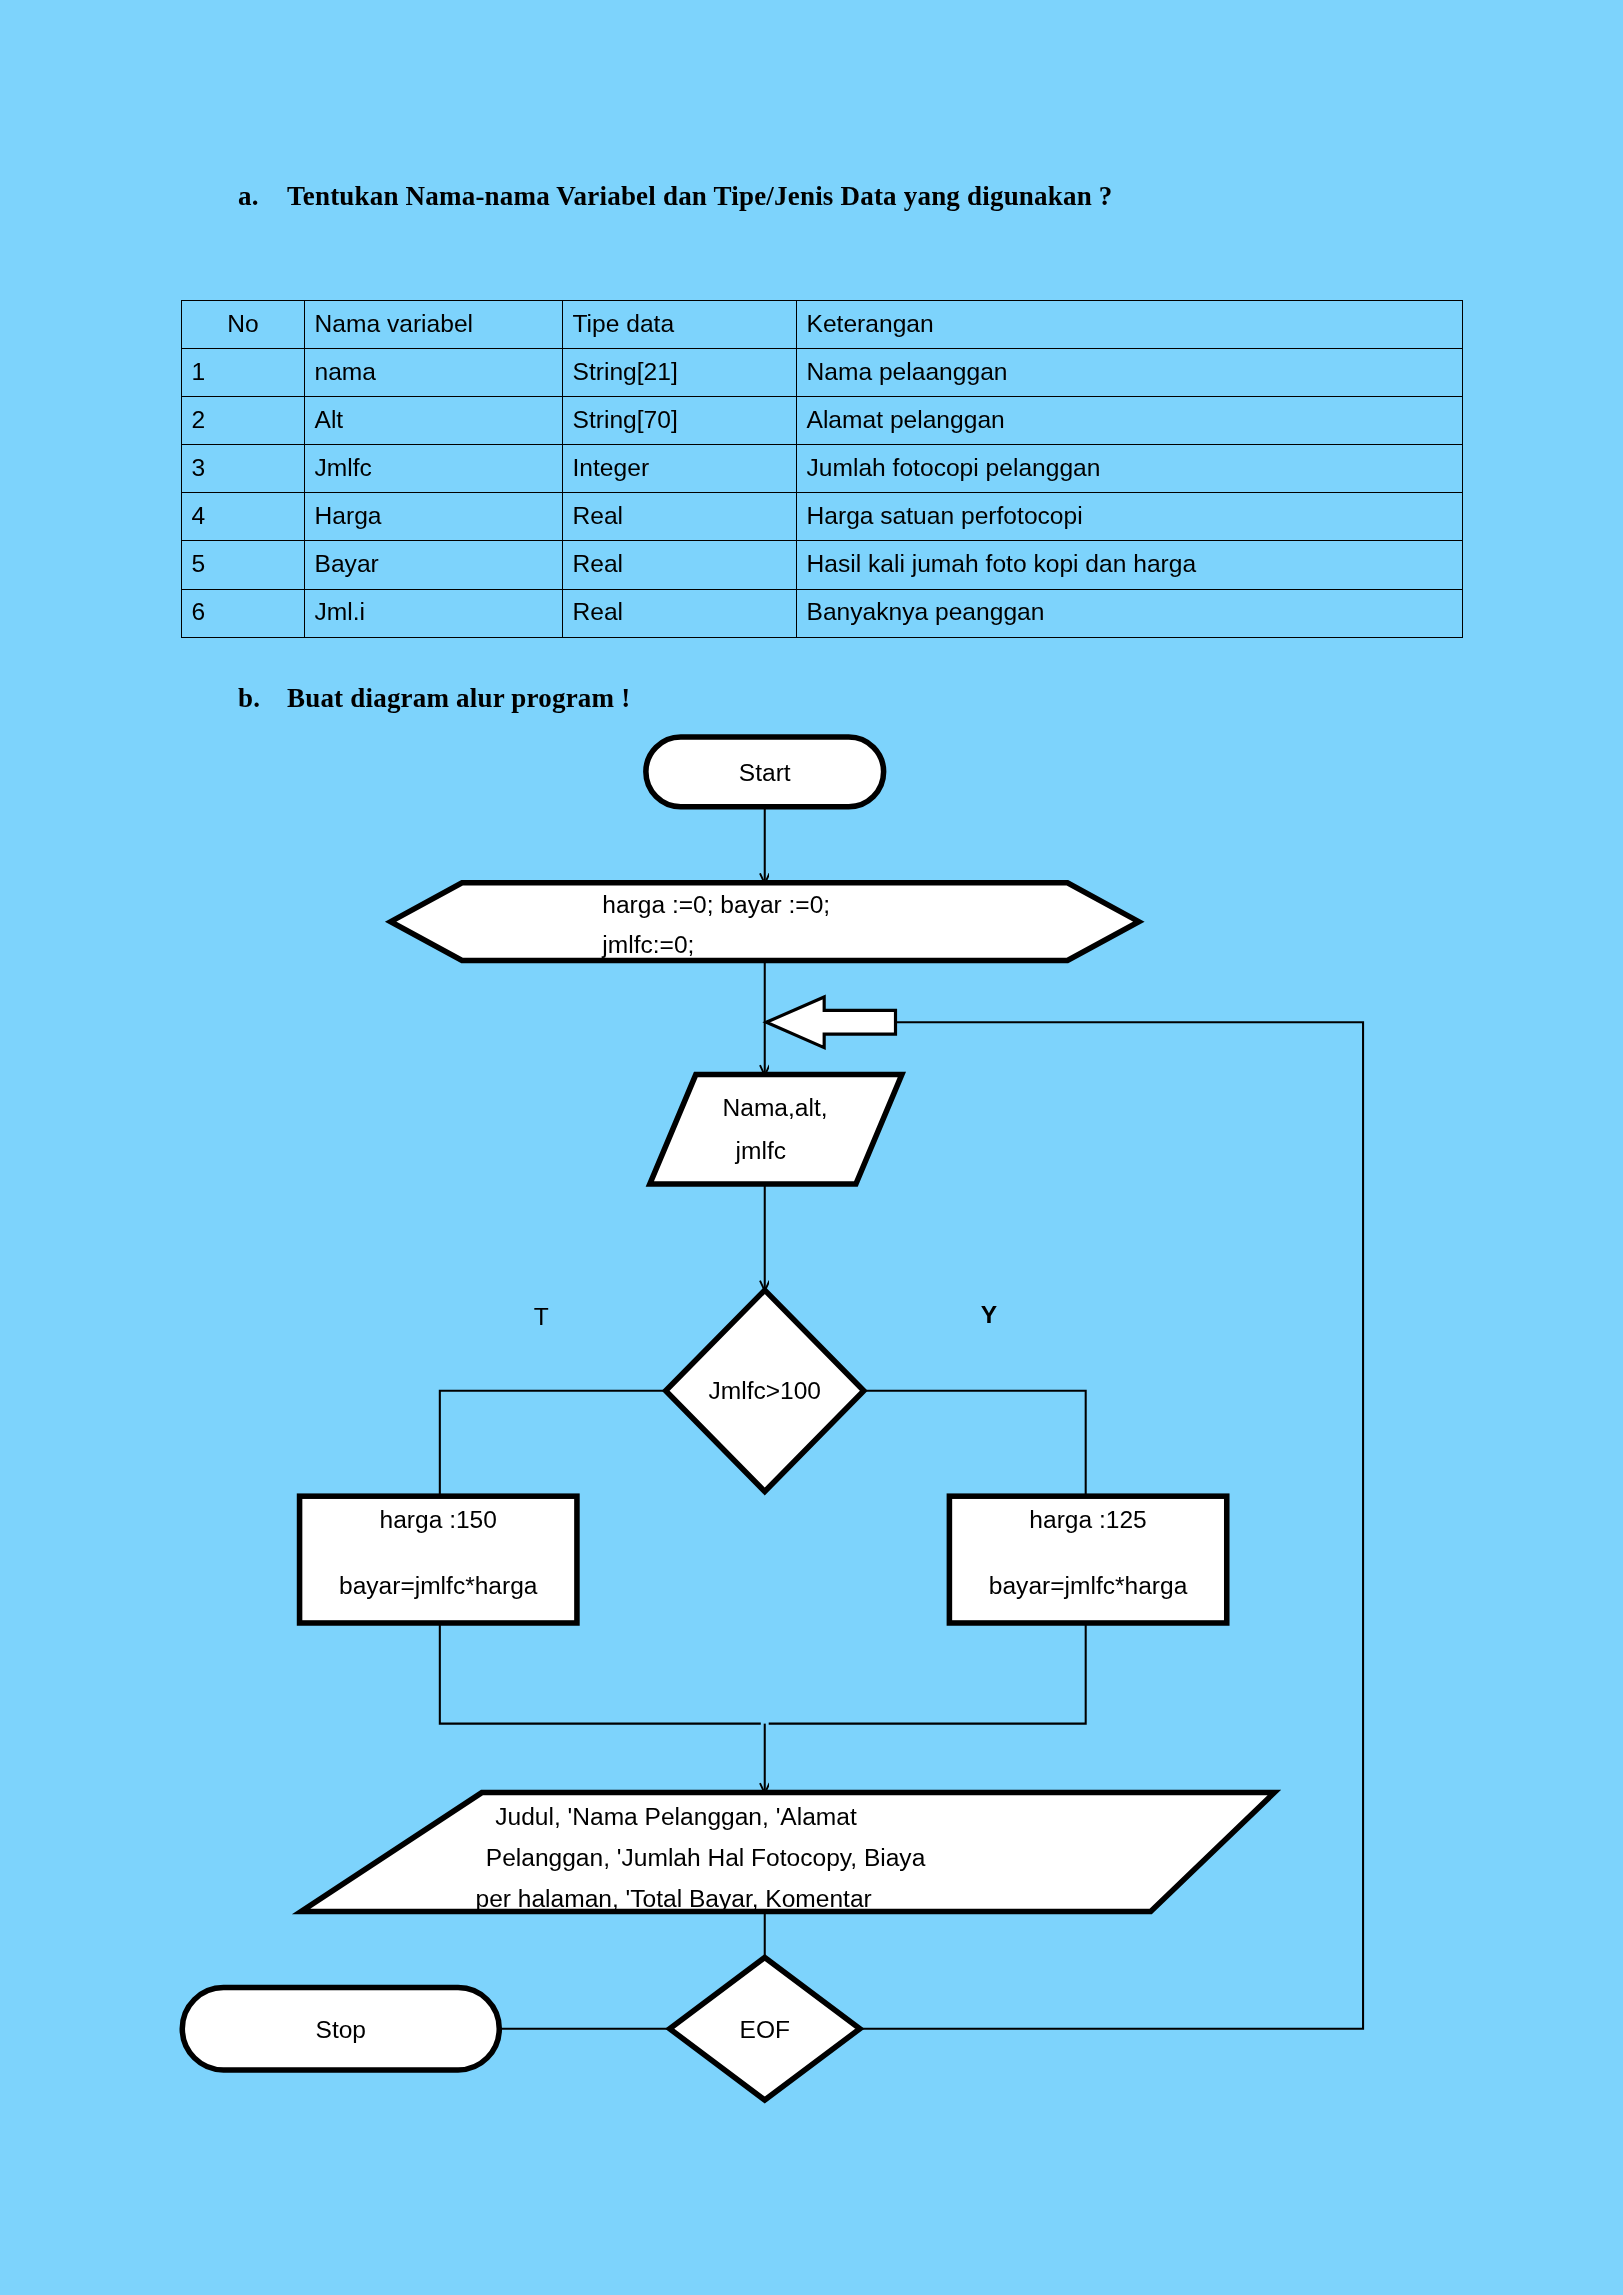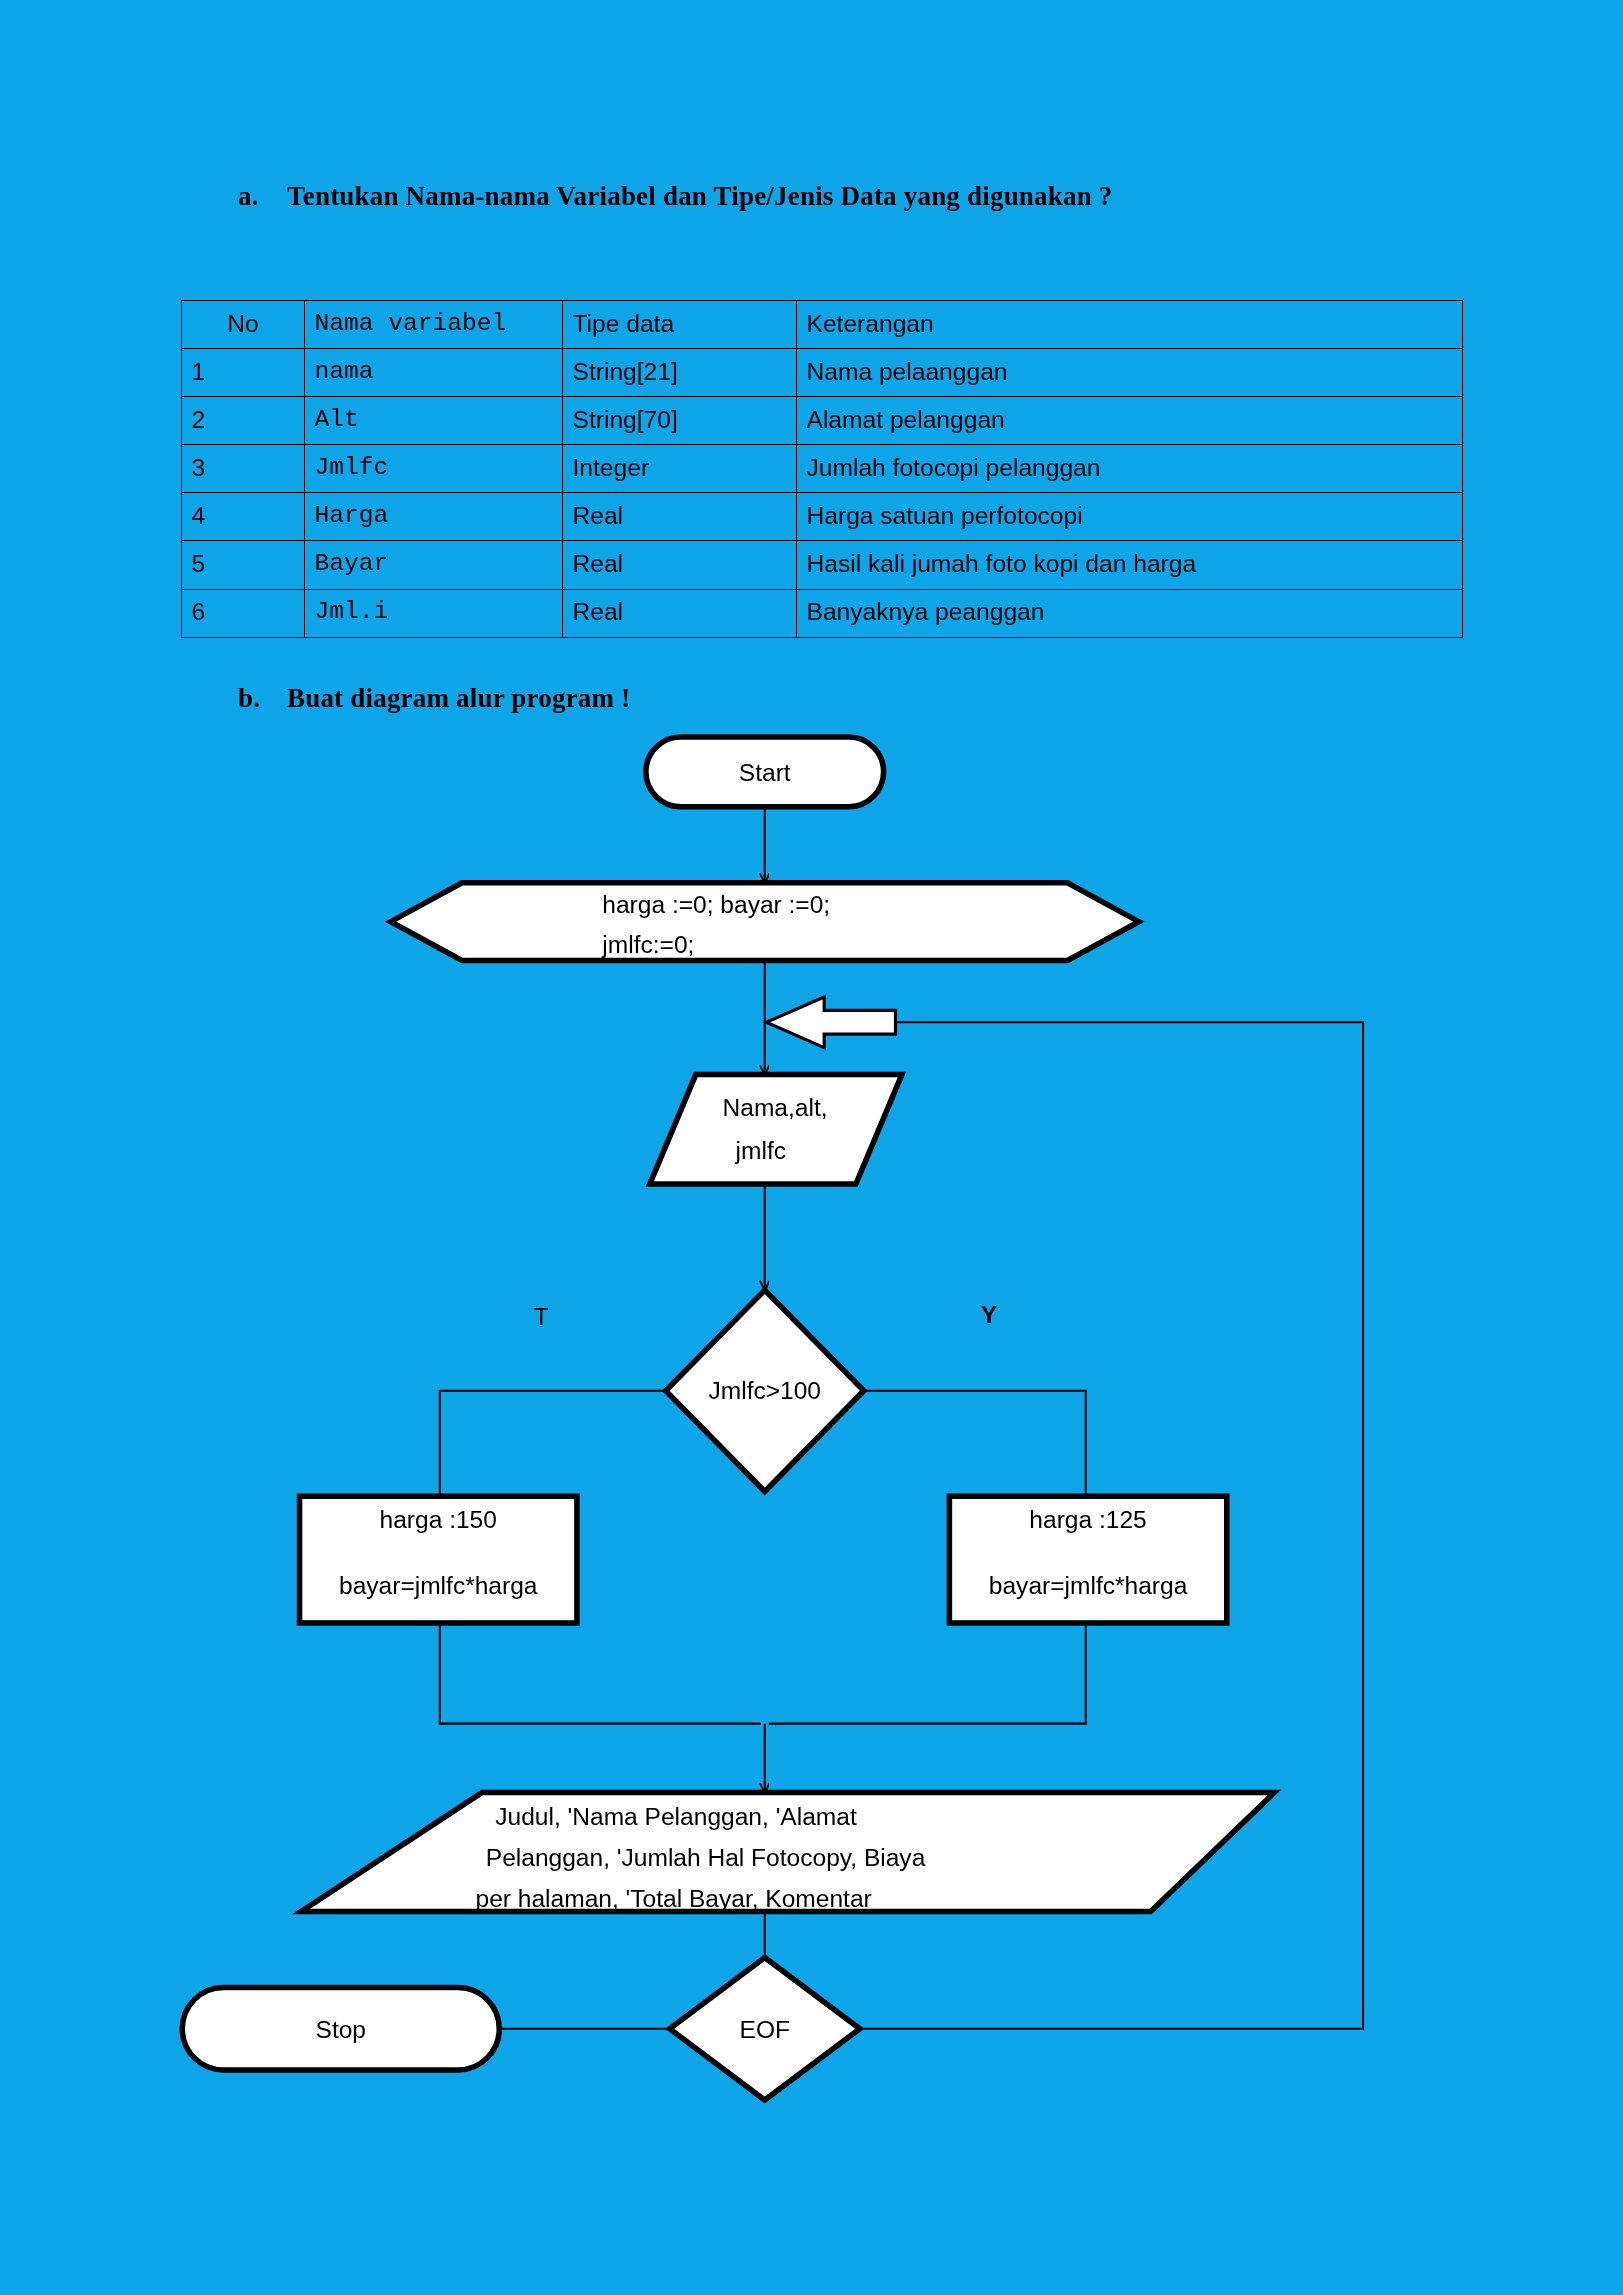--- a/index.html
+++ b/index.html
@@ -1,31 +1,31 @@
 <!DOCTYPE html>
 <html style="font-size:12.7px"><head>
 <meta charset="utf-8">
 <style>
   html,body{margin:0;padding:0;background:#fff;}
   body{width:1623px;height:2295px;position:relative;
        font-family:"Liberation Sans",sans-serif;color:#000;}
-  .page{position:absolute;inset:0;background:#0ea5e9;}
+  .page{position:absolute;inset:0;background:#7dd3fc;}
 
   .heading{position:absolute;font-family:"Liberation Serif",serif;
            font-weight:bold;font-size:27px;letter-spacing:0.2px;color:#000;
            white-space:nowrap;}
   .heading .marker{display:inline-block;width:49px;}
 
   table.vars{position:absolute;border-collapse:collapse;
              font-family:"Liberation Sans",sans-serif;font-size:24.6px;
              table-layout:fixed;padding-left:20px;}
   table.vars td{border:1.6px solid #000;padding:4.8px 9.5px 6.3px 9.5px;
                 line-height:1.15;vertical-align:middle;height:36px;}
   td.c-no{width:103px;}
-  td.c-name{width:238px;font-family:Liberation Mono, monospace;}
+  td.c-name{width:238px;}
   td.c-type{width:214px;}
   td.c-ket{width:646px;}
   td.hdr-no{text-align:center;}
 
   svg.flow{position:absolute;left:0;top:0;}
   svg.flow text{font-family:"Liberation Sans",sans-serif;font-size:31px;
                 fill:#000;}
   .lbl-bold{font-weight:bold;font-size:33px;}
 </style>
 </head>

